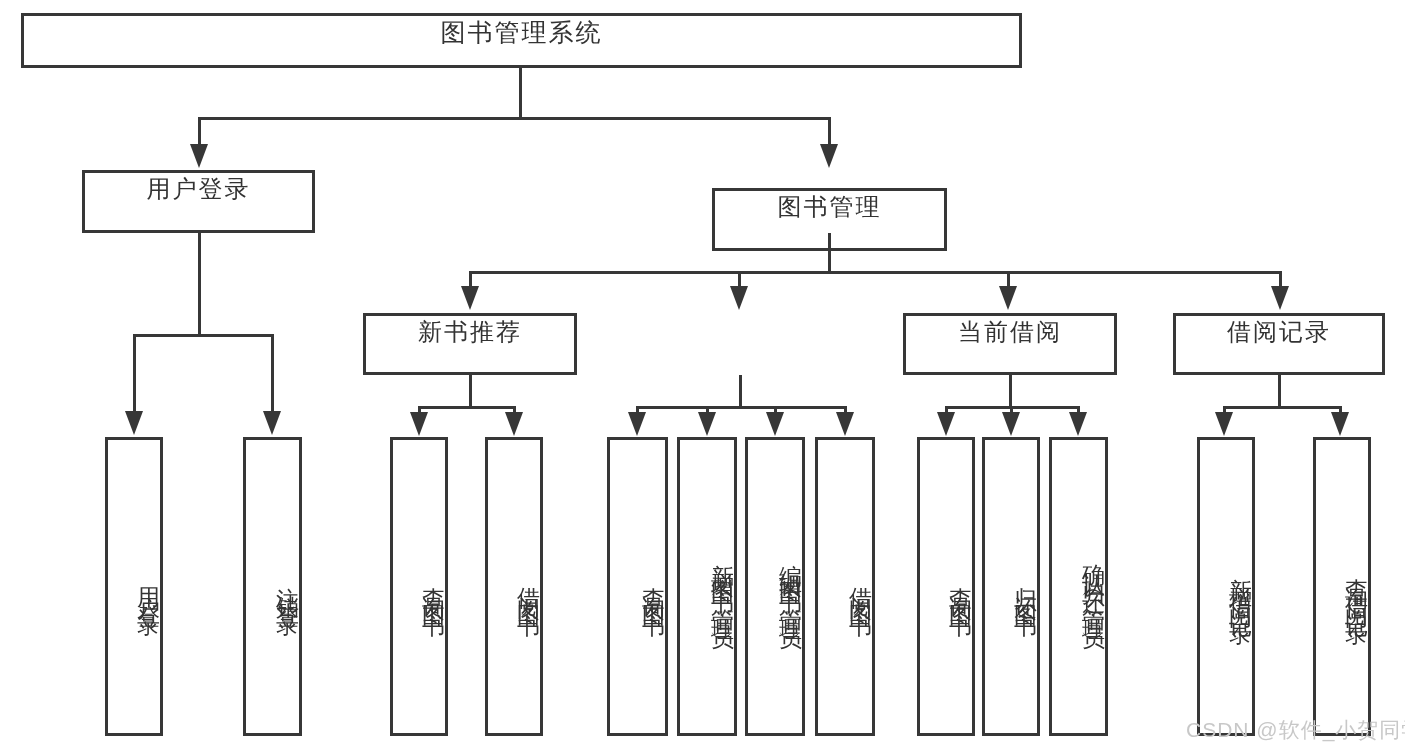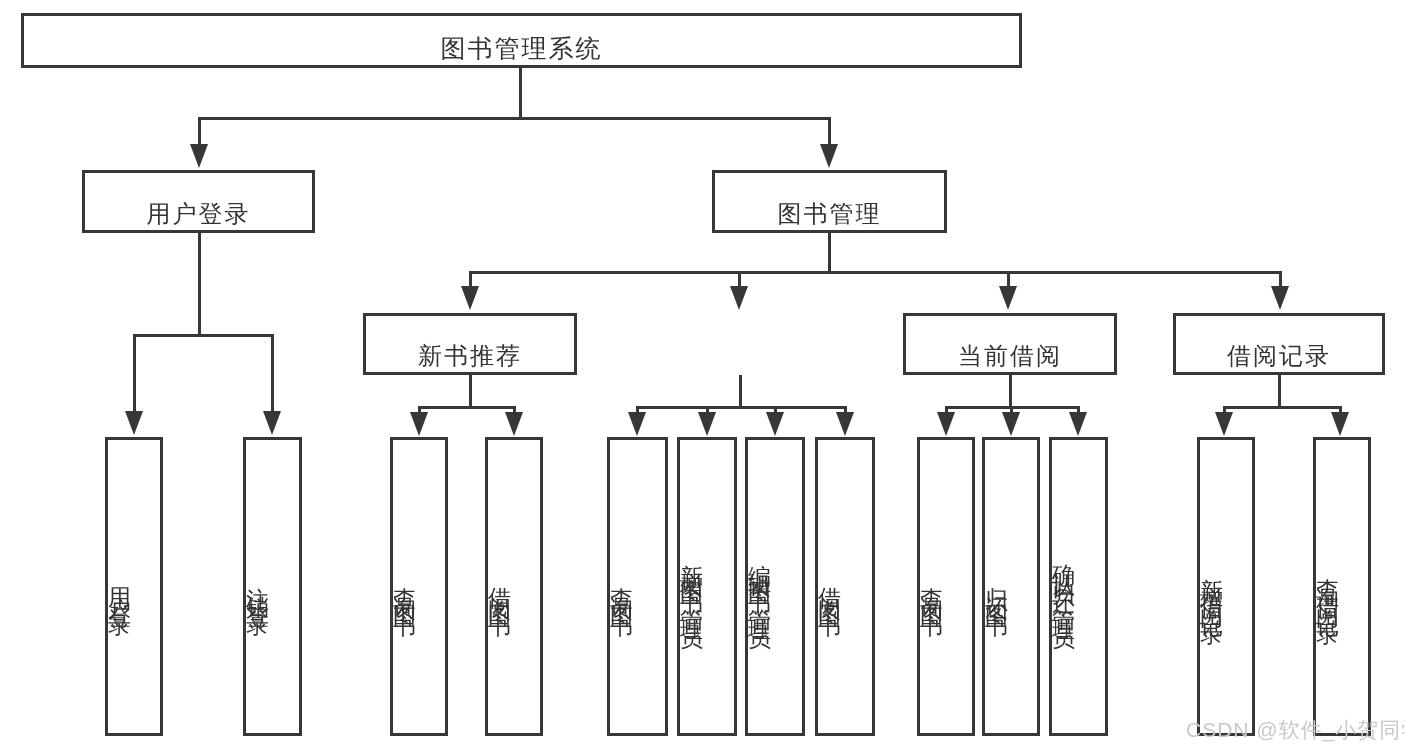--- a/index.html
+++ b/index.html
@@ -1,20 +1,20 @@
 <!DOCTYPE html>
 <html><head>
 <meta charset="utf-8">
 <style>
   html,body{margin:0;padding:0;background:#ffffff;}
   .canvas{position:relative;width:1405px;height:747px;background:#ffffff;
           font-family:"Liberation Sans",sans-serif;overflow:hidden;}
   .box{position:absolute;box-sizing:border-box;background:#ffffff;
        border:3px solid #373737;color:#333333;
-       display:flex;align-items:flex-end;justify-content:center;text-align:center;}
+       display:flex;align-items:flex-start;justify-content:center;text-align:center;}
   .hbox{font-size:24px;letter-spacing:2px;}
   .root{font-size:25px;}
   .vbox{writing-mode:vertical-rl;text-orientation:mixed;
         font-size:23px;letter-spacing:9px;line-height:1;}
   .vbox span{display:block;}
   .vl{position:absolute;width:3px;background:#373737;}
   .hl{position:absolute;height:3px;background:#373737;}
   .ah{position:absolute;width:0;height:0;
       border-left:9px solid transparent;border-right:9px solid transparent;
       border-top:24px solid #373737;}
@@ -33,21 +33,21 @@
   <div class="vl" style="left:519px;top:68px;height:50px"></div>
   <div class="hl" style="left:198px;top:117px;width:633px"></div>
   <div class="vl" style="left:198px;top:117px;height:30px"></div>
   <div class="ah" style="left:190px;top:144px"></div>
   <div class="vl" style="left:828px;top:117px;height:30px"></div>
   <div class="ah" style="left:820px;top:144px"></div>
 
   <div class="box hbox" style="left:82px;top:170px;width:233px;height:63px">
     <span>用户登录</span>
   </div>
-  <div class="box hbox" style="left:712px;top:170px;width:235px;height:63px">
+  <div class="box hbox" style="left:712px;top:188px;width:235px;height:63px">
     <span>图书管理</span>
   </div>
 
   <div class="vl" style="left:198px;top:233px;height:102px"></div>
   <div class="hl" style="left:133px;top:334px;width:141px"></div>
   <div class="vl" style="left:133px;top:334px;height:80px"></div>
   <div class="ah" style="left:125px;top:411px"></div>
   <div class="vl" style="left:271px;top:334px;height:80px"></div>
   <div class="ah" style="left:263px;top:411px"></div>
 

